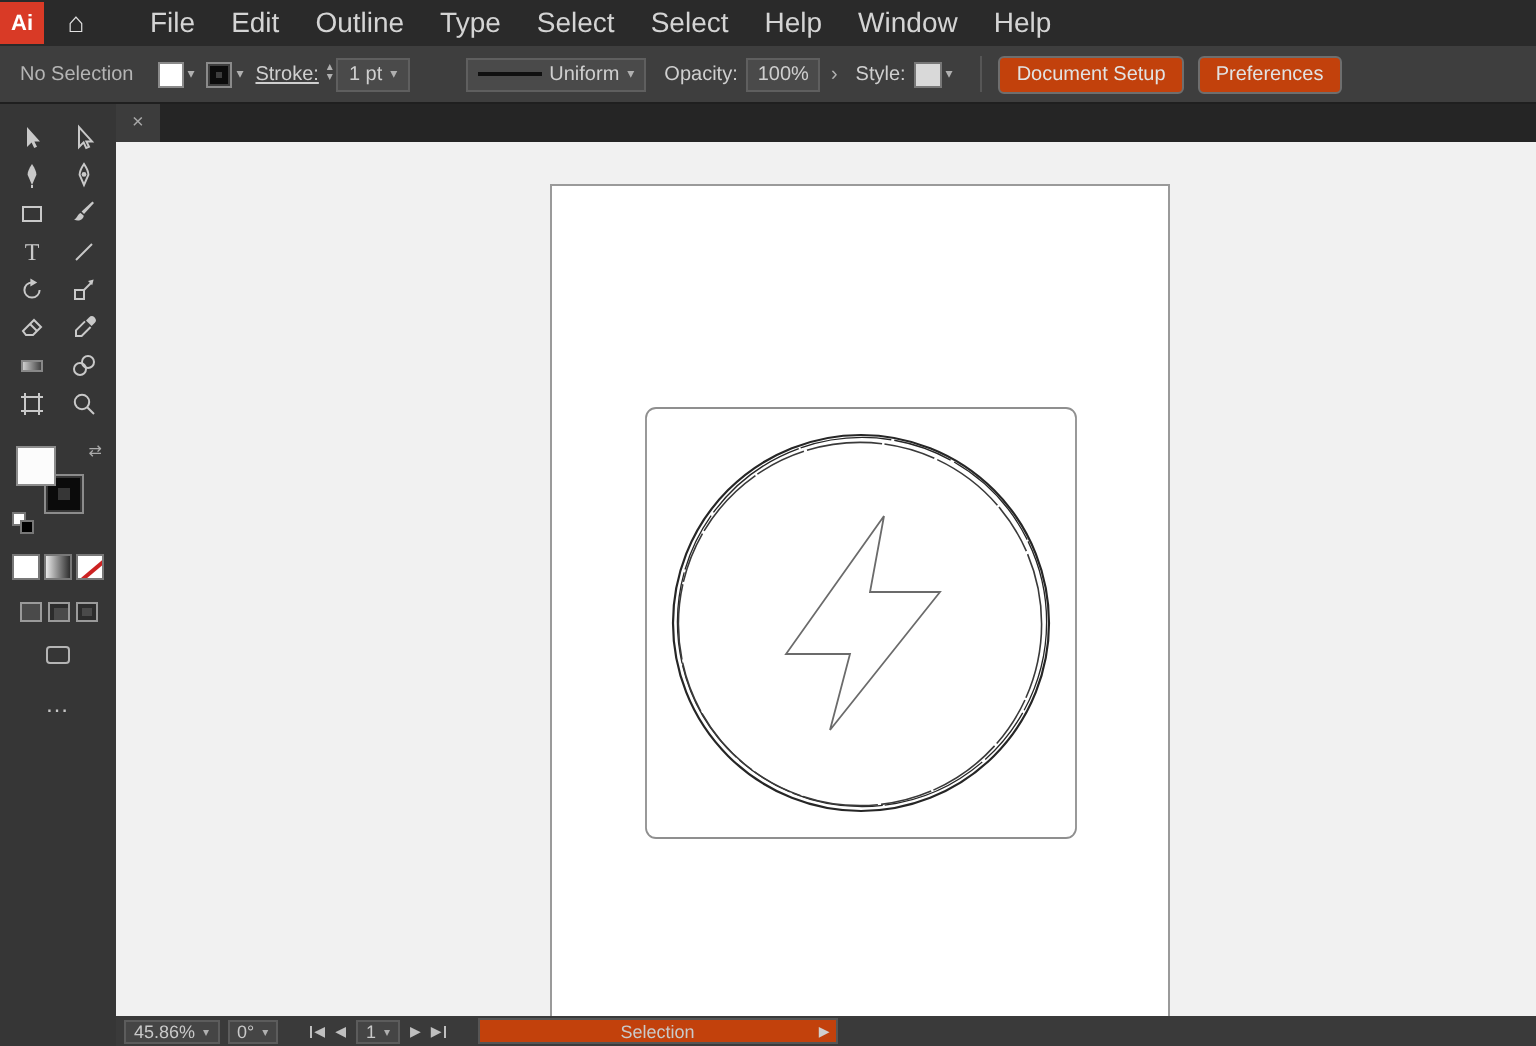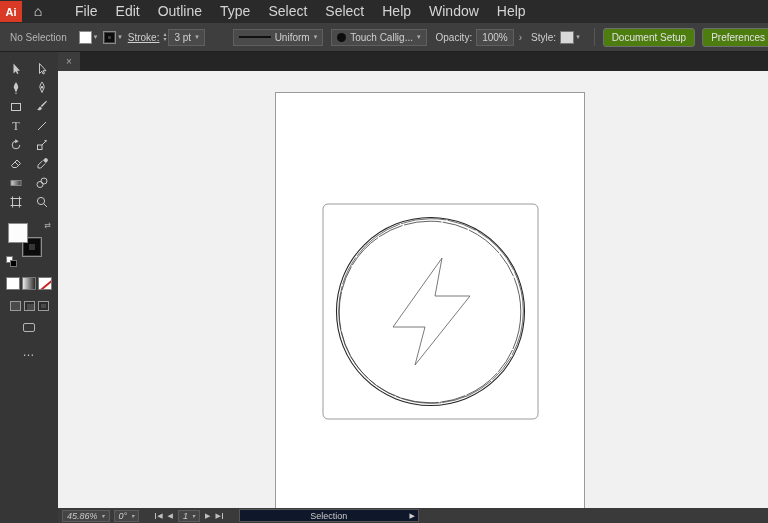--- a/index.html
+++ b/index.html
@@ -24,21 +24,21 @@
   .chevR { color:#b0b0b0; font-size:10px; margin:0 5px; flex:none; }
   .link { text-decoration:underline; color:#cfcfcf; margin-right:4px; white-space:nowrap; }
   .stepper { display:inline-flex; flex-direction:column; font-size:6px; line-height:5px; color:#b0b0b0; margin-right:2px; flex:none; }
   .field { display:inline-flex; align-items:center; background:#4a4a4a; border:1px solid #5f5f5f; height:17px; padding:0 5px; gap:4px; white-space:nowrap; flex:none; }
   .field .chev { margin:0; }
   .linePrev { width:32px; height:2px; background:#101010; display:inline-block; }
   .brushDot { width:9px; height:9px; border-radius:50%; background:#0d0d0d; display:inline-block; }
   .lbl { margin:0 4px 0 9px; white-space:nowrap; }
   .styleSwatch { width:14px; height:13px; background:#d9d9d9; border:1px solid #777; flex:none; }
   .vsep { width:1px; height:18px; background:#565656; margin:0 8px; flex:none; }
-  .btn { background:#4d7c0f; border:1px solid #6e6e6e; color:#e2e2e2; font-size:10px; height:19px; border-radius:3px; padding:0 8px; margin-right:7px; font-family:inherit; white-space:nowrap; }
+  .btn { background:#c2410c; border:1px solid #6e6e6e; color:#e2e2e2; font-size:10px; height:19px; border-radius:3px; padding:0 8px; margin-right:7px; font-family:inherit; white-space:nowrap; }
 
   
   #tabbar { position:absolute; left:58px; top:52px; width:710px; height:19px; background:#252525; display:flex; }
   .tab { background:#3c3c3c; display:flex; align-items:center; padding:0 8px; gap:12px; }
   .tabTitle { color:#cfcfcf; font-size:9.5px; white-space:nowrap; }
   .closeIc { color:#a8a8a8; font-size:10px; }
 
   
   #sidebar { position:absolute; left:0; top:52px; width:58px; height:471px; background:#363636; display:flex; flex-direction:column; align-items:center; }
   .tools { display:grid; grid-template-columns:26px 26px; margin-top:7px; }
@@ -70,28 +70,28 @@
   .screenMode .mon { width:12px; height:9px; border:1px solid #b5b5b5; border-radius:2px; }
   .more { margin-top:13px; color:#c5c5c5; font-size:12px; letter-spacing:1px; }
 
   
   #canvas { position:absolute; left:58px; top:71px; width:710px; height:437px; background:#f1f1f1; overflow:hidden; }
   #artboard { position:absolute; left:217px; top:21px; width:310px; height:421px; background:#ffffff; border:1px solid #9a9a9a; }
   #artboard svg { position:absolute; left:-1px; top:-1px; }
 
   
   #statusbar { position:absolute; left:58px; top:508px; width:710px; height:15px; background:#3a3a3a; display:flex; align-items:center; font-size:9px; color:#c9c9c9; }
-  .sbox { display:flex; align-items:center; background:#454545; border:1px solid #5c5c5c; height:12px; padding:0 4px; gap:4px; margin-left:4px; white-space:nowrap;font-style:italic; }
+  .sbox { display:flex; align-items:center; background:#454545; border:1px solid #5c5c5c; height:12px; padding:0 4px; gap:4px; margin-left:4px; white-space:nowrap; }
   .sbox .chev { margin:0; font-size:6px; }
   .navGroup { display:flex; align-items:center; gap:5px; margin-left:16px; }
   .navIc { font-size:7px; color:#c0c0c0; display:inline-flex; align-items:center; }
   .navIc .bar { display:inline-block; width:1px; height:6px; background:#c0c0c0; }
   .navIc .bar.l { margin-right:1px; }
   .navIc .bar.r { margin-left:1px; }
-  .statusStrip { position:relative; display:flex; align-items:center; justify-content:center; background:#0f172a; border:1px solid #555; height:13px; width:180px; margin-left:16px; }
+  .statusStrip { position:relative; display:flex; align-items:center; justify-content:center; background:#c2410c; border:1px solid #555; height:13px; width:180px; margin-left:16px; }
   .statusStrip .playIc { position:absolute; right:3px; font-size:7px; color:#cfcfcf; }
 </style>
 </head>
 <body>
 
 <div id="menubar">
   <div class="logo">Ai</div>
   <div class="homeIc">⌂</div>
   <div class="menus">
     <span class="menu">File</span>
@@ -116,35 +116,30 @@
       <span class="inner"></span>
     </span>
   <span class="chev">▾</span>
 
   <span class="link">Stroke:</span>
   <span class="stepper">
     <span>▴</span>
     <span>▾</span>
   </span>
   <span class="field">
-    <span>3 pt</span>
+    <span>1 pt</span>
     <span class="chev">▾</span>
   </span>
 
   <span class="field" style="margin-left:28px;">
     <span class="linePrev"></span>
     <span>Uniform</span>
     <span class="chev">▾</span>
   </span>
 
-  <span class="field" style="margin-left:8px;">
-    <span class="brushDot"></span>
-    <span>Touch Callig...</span>
-    <span class="chev">▾</span>
-  </span>
 
   <span class="lbl">Opacity:</span>
   <span class="field">
     <span>100%</span>
   </span>
   <span class="chevR">›</span>
 
   <span class="lbl" style="margin-left:4px;">Style:</span>
   <span class="styleSwatch"></span>
   <span class="chev">▾</span>

